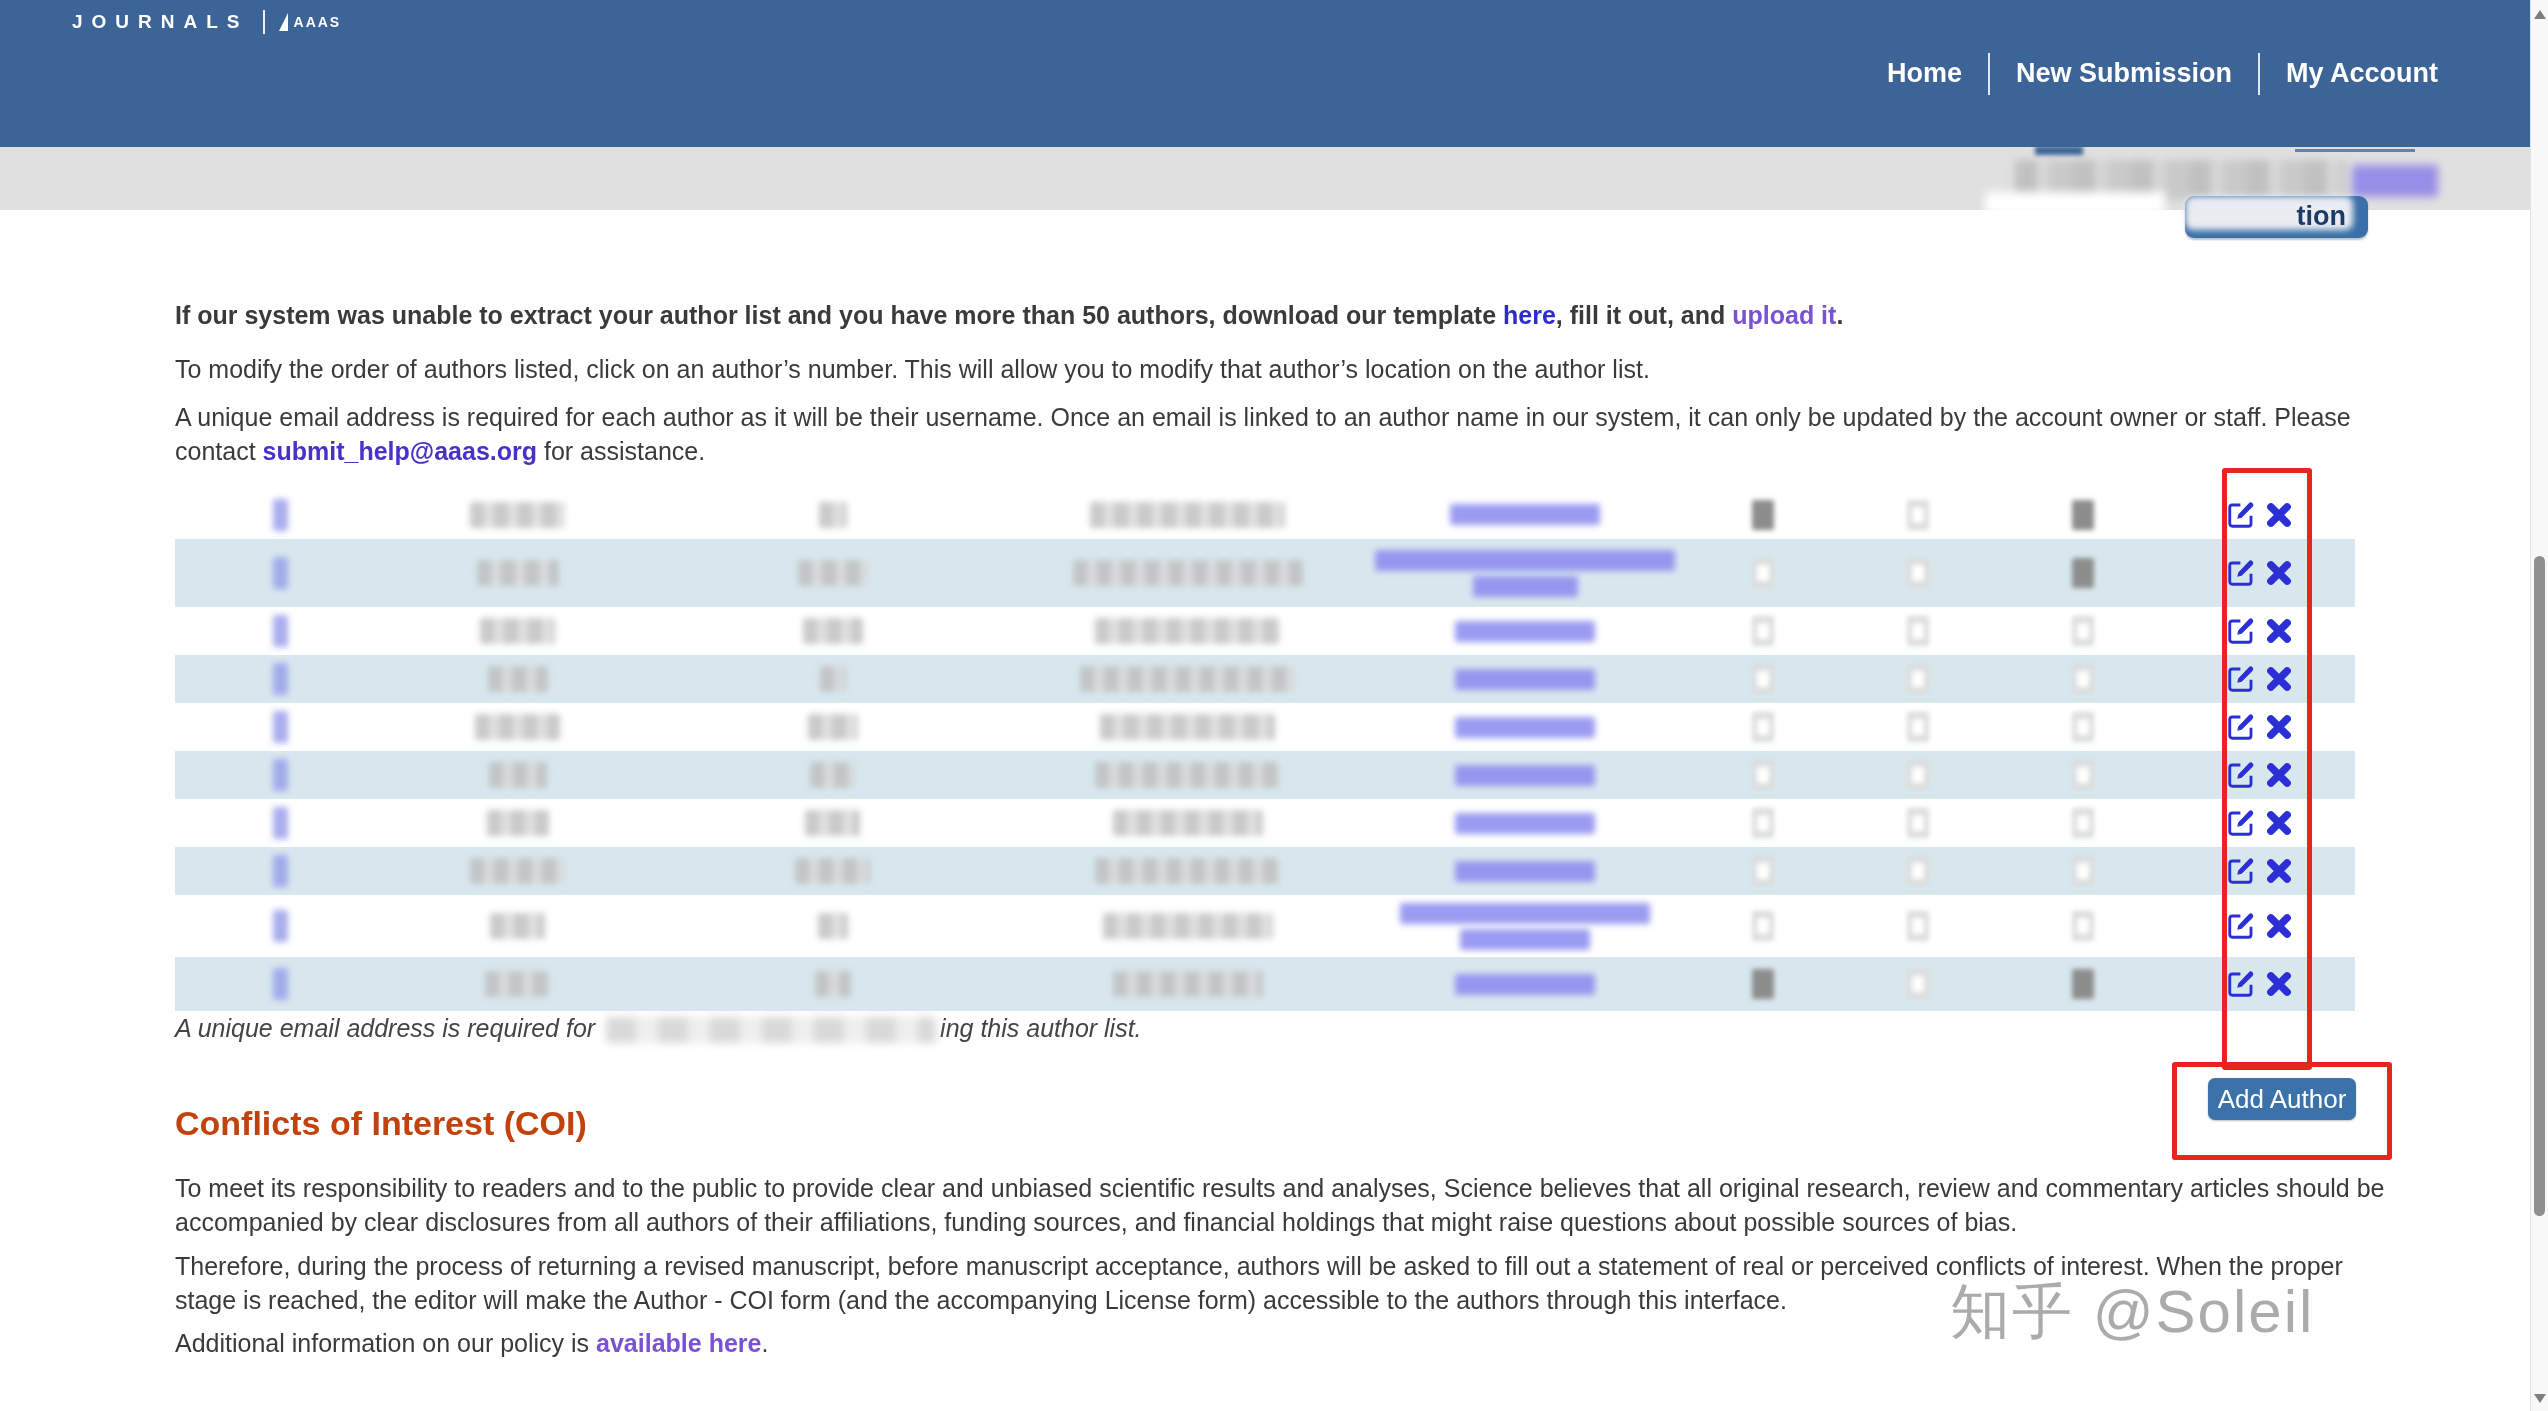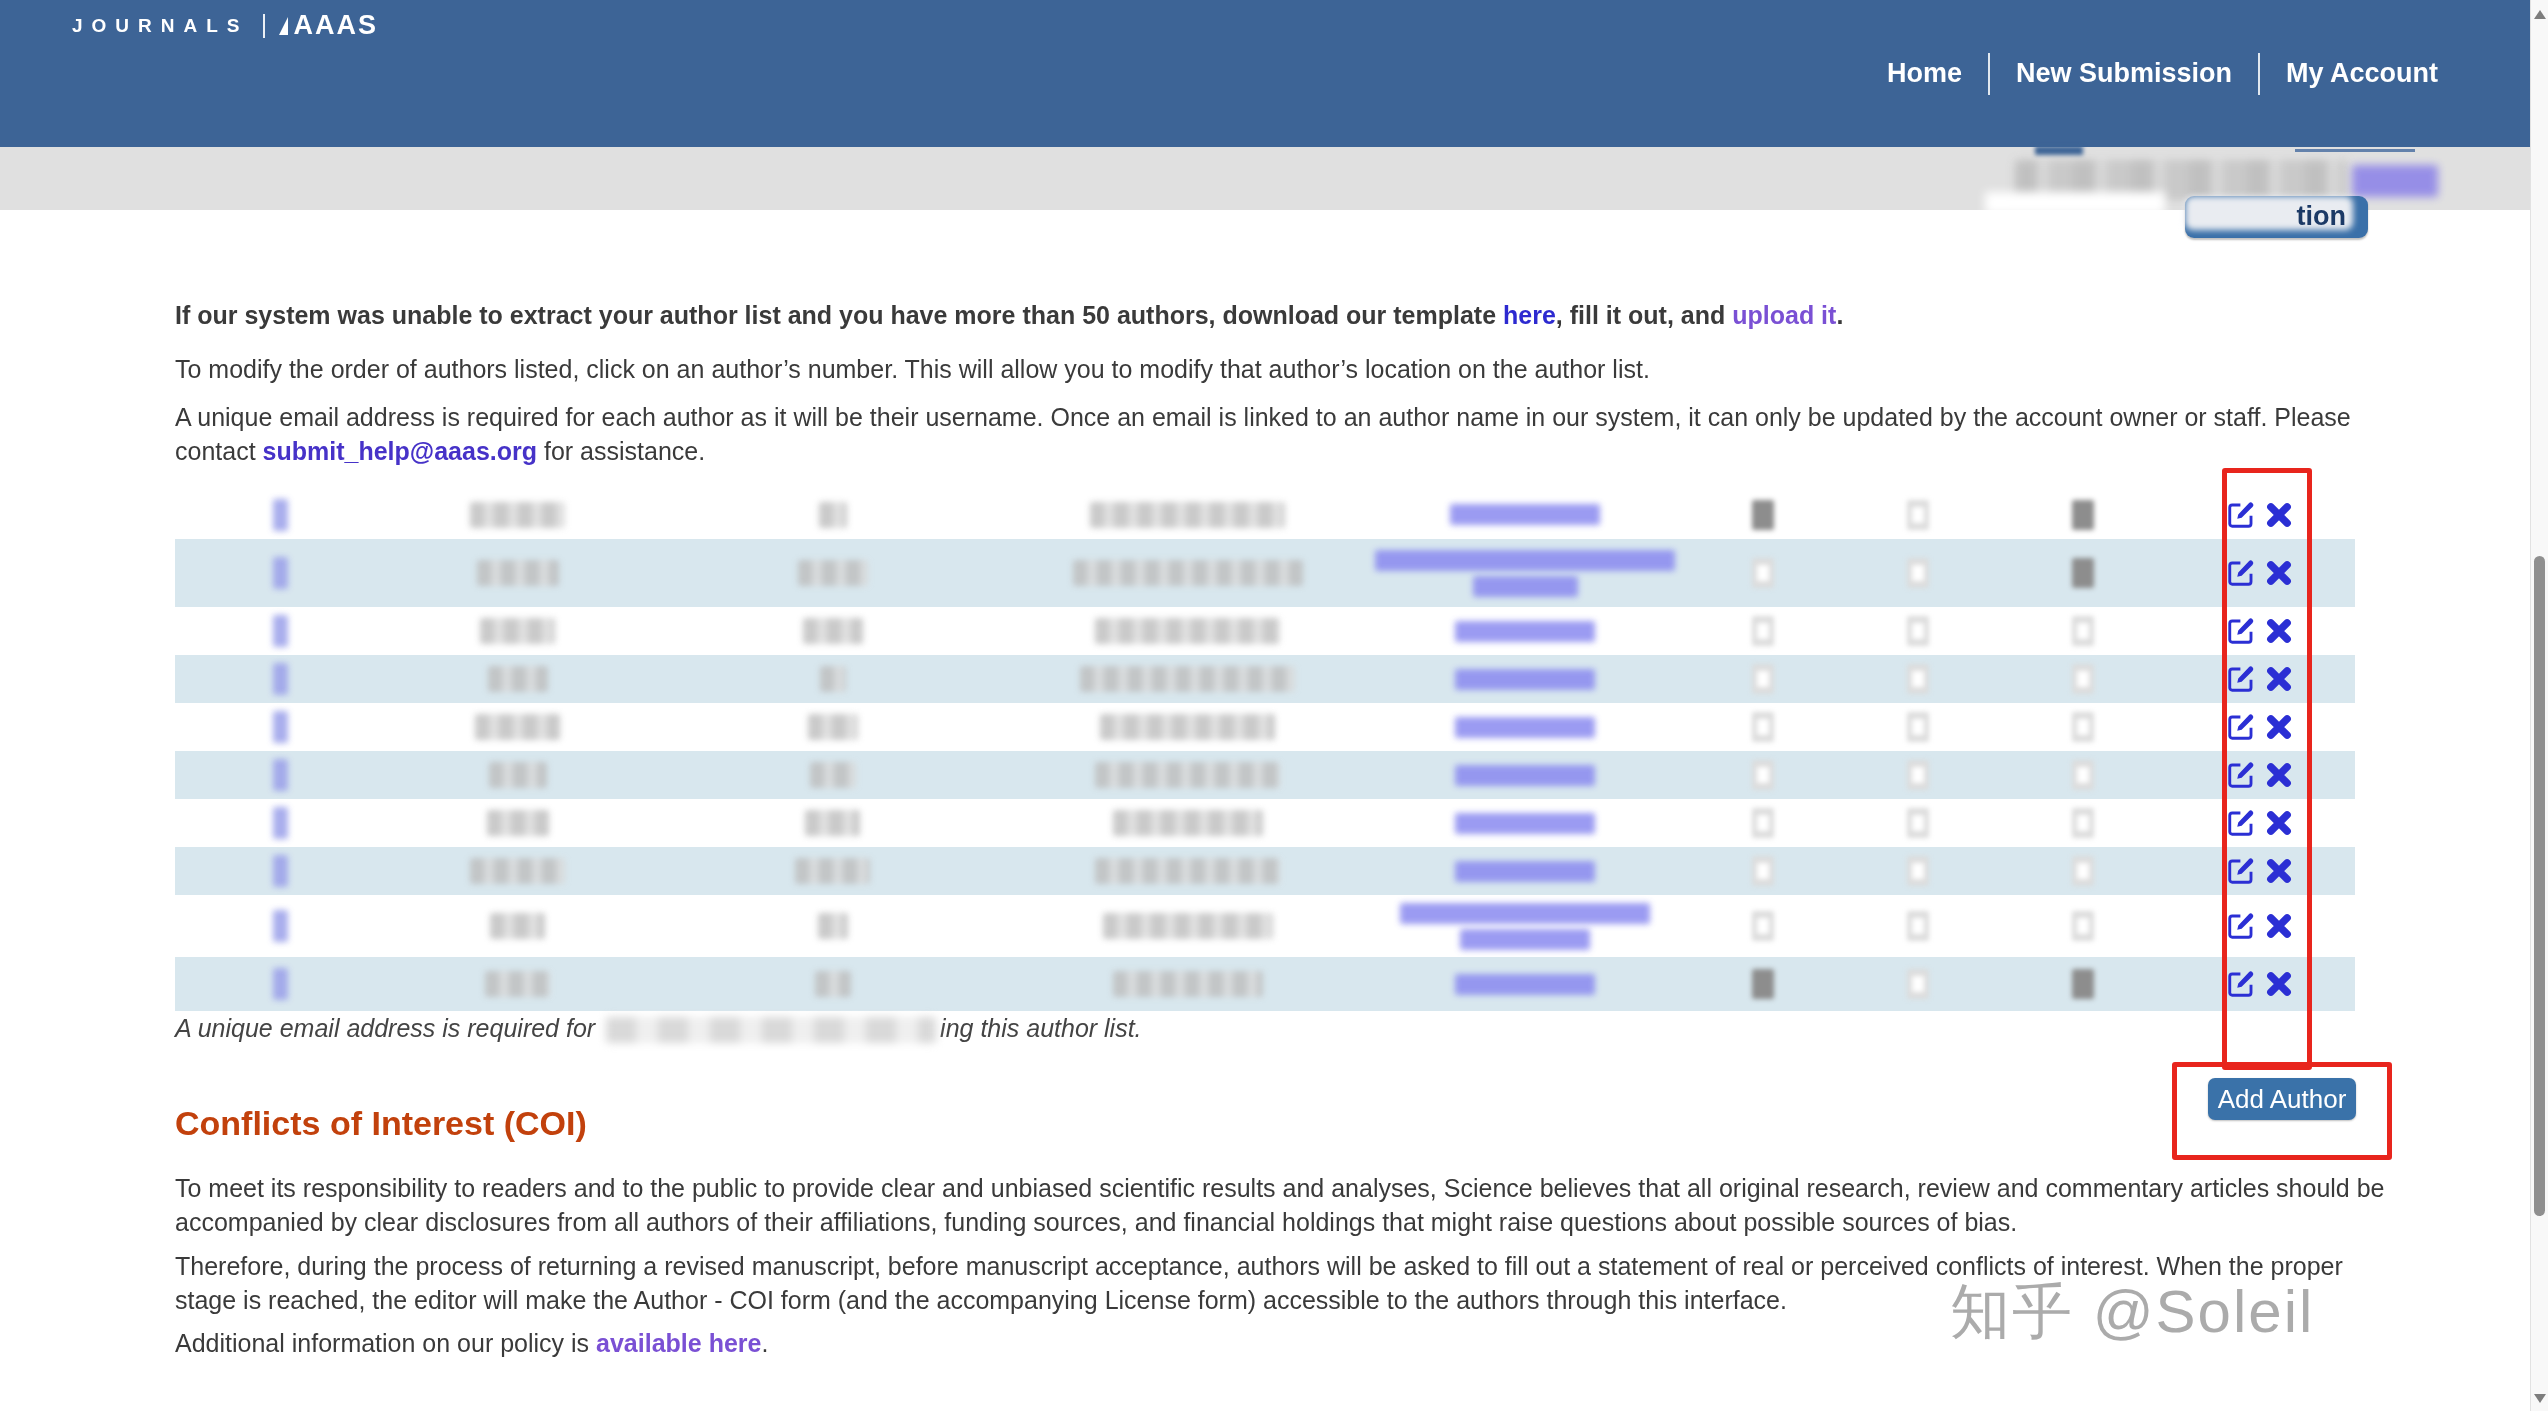--- a/index.html
+++ b/index.html
@@ -5,21 +5,21 @@
   html,body{margin:0;padding:0;}
   body{font-family:"Liberation Sans",sans-serif;background:#ffffff;}
   .page{position:relative;width:2548px;height:1411px;overflow:hidden;background:#ffffff;}
 
   
   .hdr{position:absolute;left:0;top:0;width:2548px;height:147px;background:#3d6496;}
   .logo{position:absolute;left:72px;top:8px;color:#ffffff;}
   .logo-title{font-family:"Liberation Serif",serif;font-weight:bold;font-size:78px;letter-spacing:-1px;line-height:1.0;}
   .logo-sub{display:flex;align-items:center;gap:14px;margin-top:2px;font-size:19px;letter-spacing:9px;font-weight:bold;}
   .logo-sub .bar{width:2px;height:24px;background:#ffffff;opacity:.9;display:inline-block;}
-  .aaas{display:flex;align-items:center;gap:4px;letter-spacing:2px;font-size:27px;}
+  .aaas{display:flex;align-items:center;gap:4px;letter-spacing:2px;font-size:14px;}
   .aaas-flag{width:0;height:0;border-left:9px solid transparent;border-bottom:18px solid #ffffff;display:inline-block;margin-right:2px;}
   .nav{position:absolute;right:110px;top:0;height:147px;display:flex;align-items:center;gap:26px;}
   .nav-item{color:#ffffff;font-size:27px;font-weight:bold;cursor:pointer;white-space:nowrap;text-align:center;}
   .nav-sep{width:2px;height:42px;background:#ffffff;opacity:.85;}
 
   
   .grayband{position:absolute;left:0;top:147px;width:2548px;height:63px;background:#e0e0e0;}
   .gb-blurtext{position:absolute;left:2015px;top:160px;width:332px;height:40px;border-radius:3px;
      background:repeating-linear-gradient(90deg,#b9b9b9 0 22px,#d6d6d6 22px 34px,#c4c4c4 34px 58px);filter:blur(4px);opacity:.8;}
   .gb-purple{position:absolute;left:2352px;top:165px;width:86px;height:32px;background:#8f86e8;filter:blur(4px);border-radius:3px;opacity:.9;}

